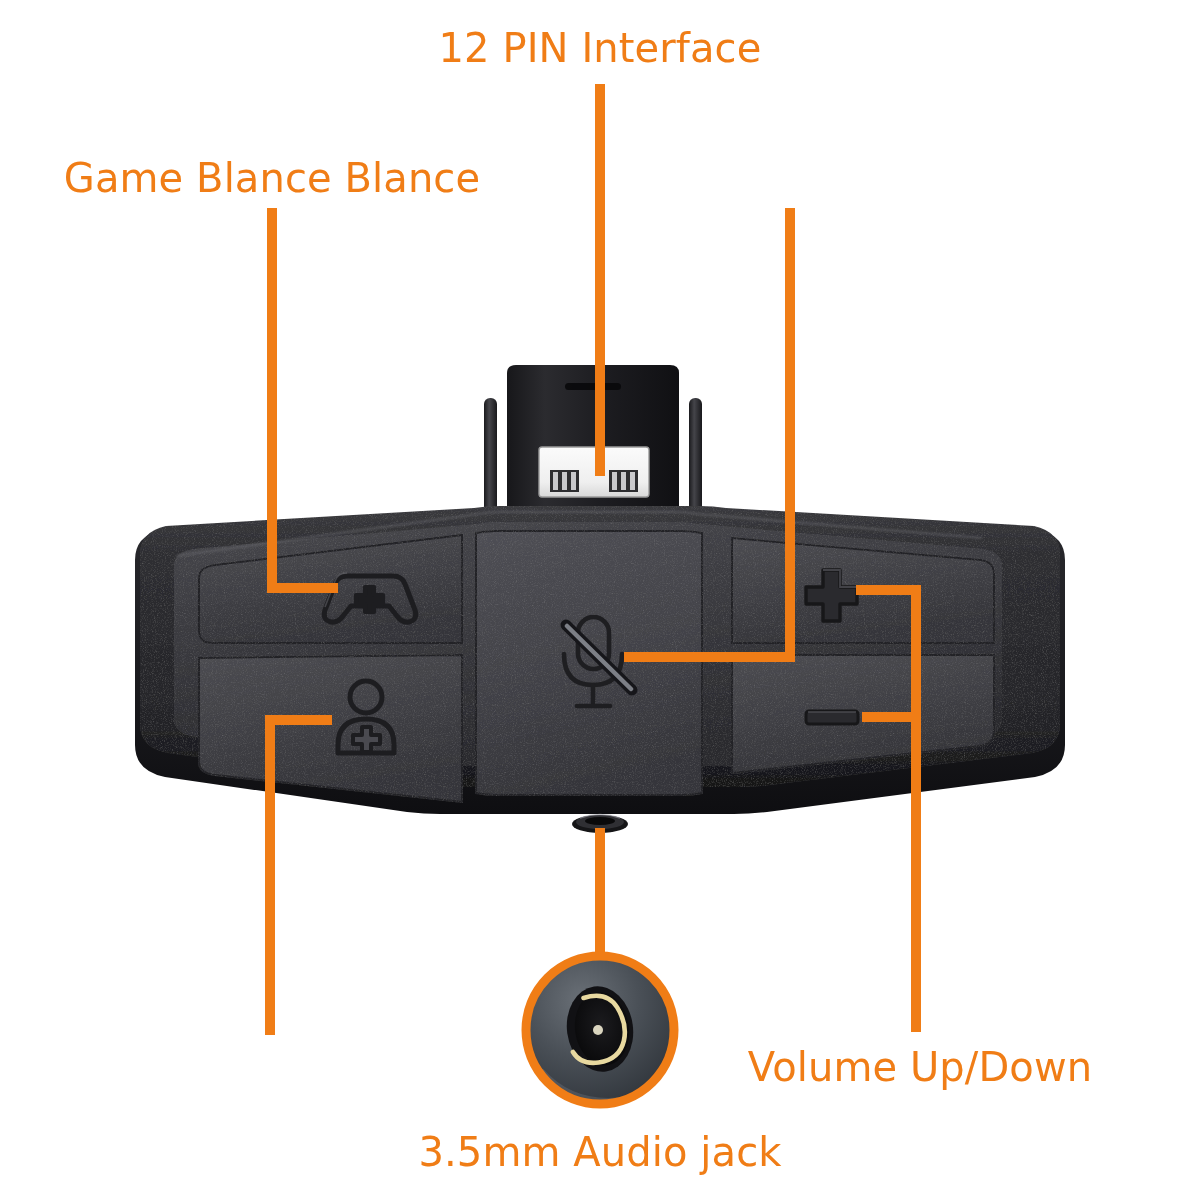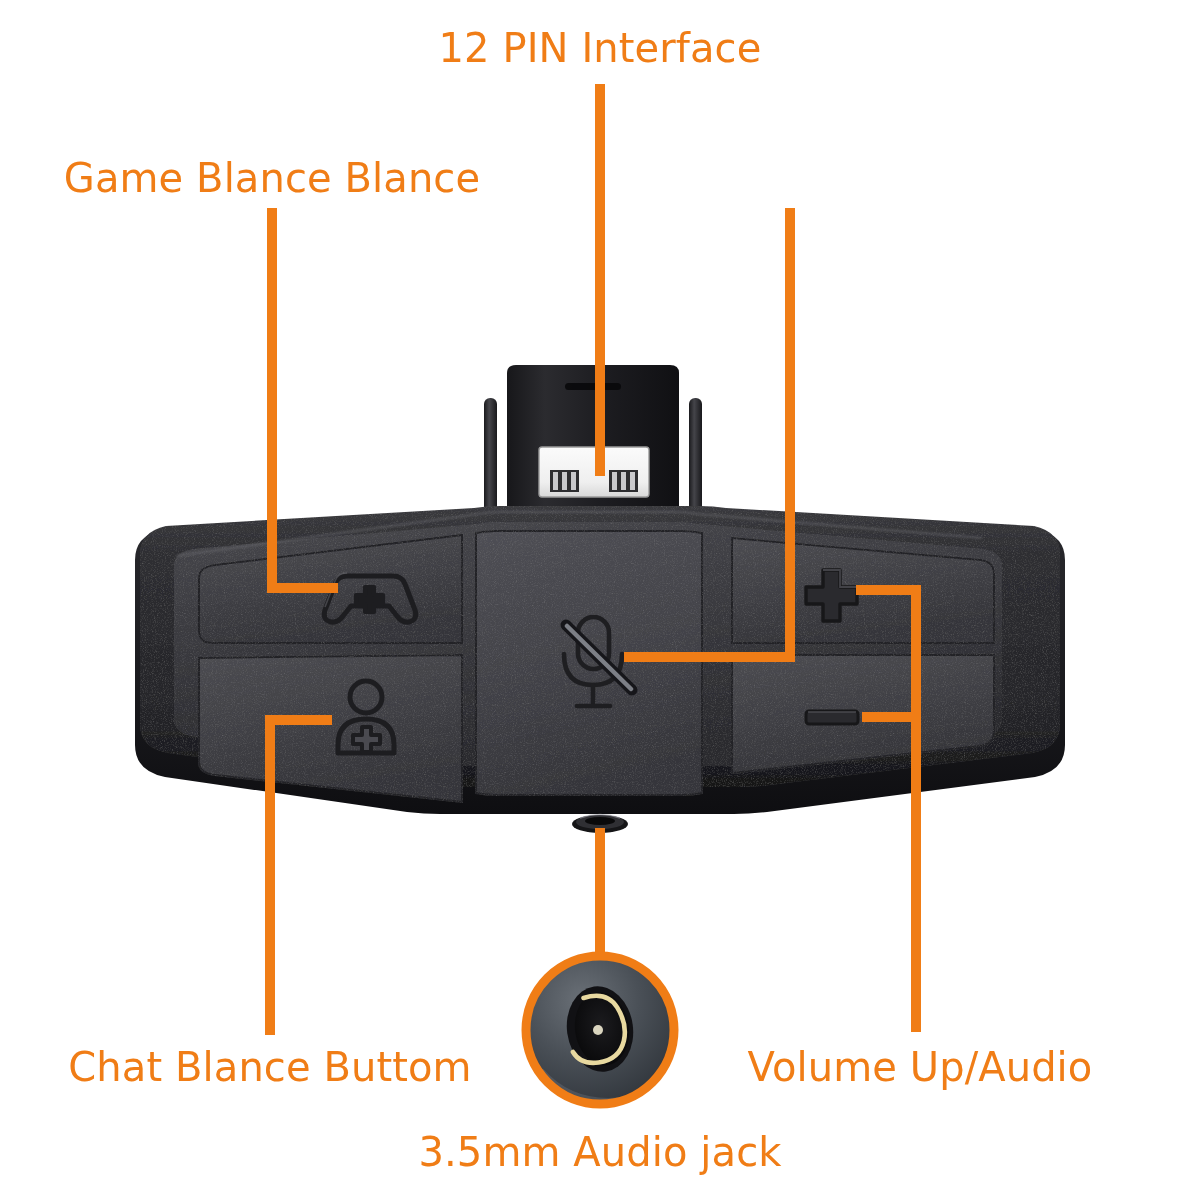--- a/index.html
+++ b/index.html
@@ -30,22 +30,21 @@
   .c-vol  {left:920px;top:1047px;transform:translateX(-50%);font-size:40px;}
   .c-jack {left:600px;top:1124px;transform:translateX(-50%);font-size:40px;margin-top:8px;}
 </style>
 </head>
 <body>
 
 <div id="stage">
 
   <div class="callout c-12pin">12 PIN Interface</div>
   <div class="callout c-game">Game Blance Blance</div>
-  <div class="callout c-chat">Chat Blance Buttom</div>
-  <div class="callout c-vol">Volume Up/Audio</div>
+  <div class="callout c-vol">Volume Up/Down</div>
   <div class="callout c-jack">3.5mm Audio jack</div>
 
   <svg class="layer" viewBox="0 0 1200 1200">
     <defs>
 
       <linearGradient id="gBodyOuter" x1="0" y1="0" x2="0" y2="1">
         <stop offset="0" stop-color="#3a3a3e"></stop>
         <stop offset="0.18" stop-color="#2e2e32"></stop>
         <stop offset="0.75" stop-color="#242428"></stop>
         <stop offset="1" stop-color="#141417"></stop>

